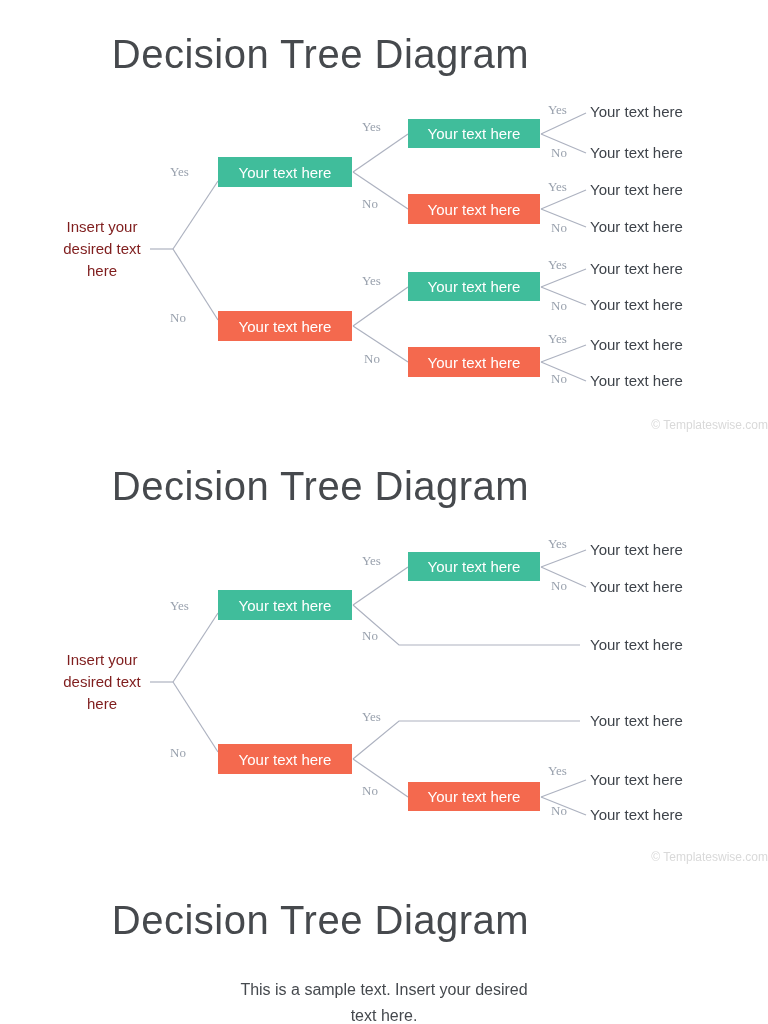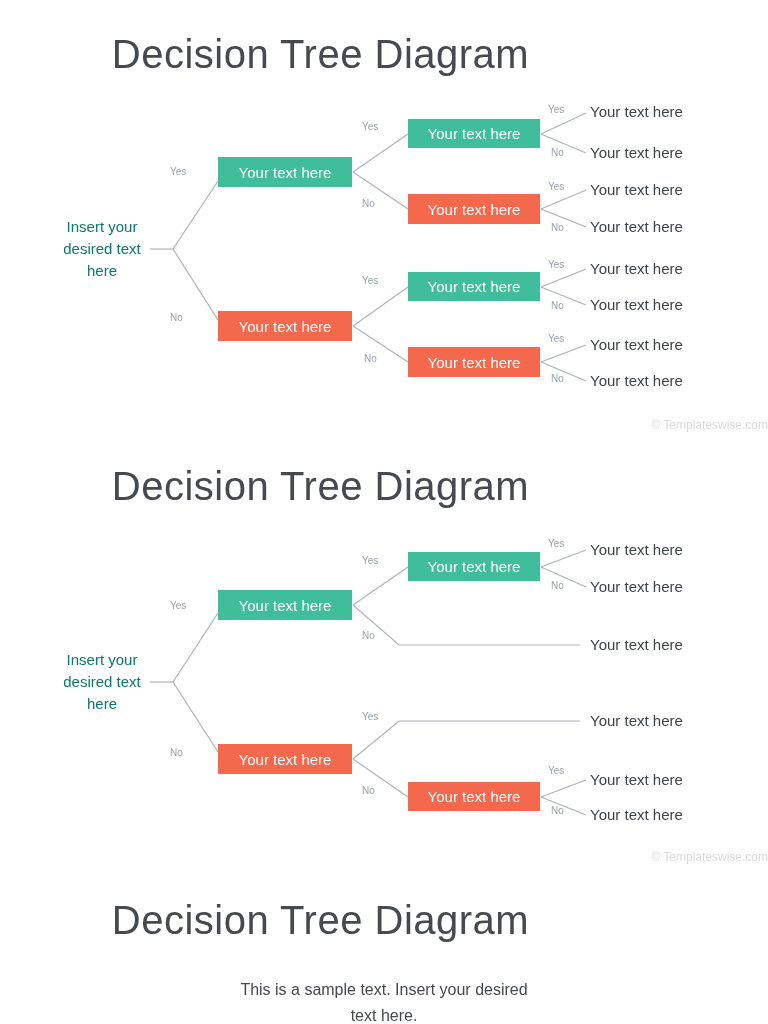--- a/index.html
+++ b/index.html
@@ -3,27 +3,27 @@
 <meta charset="utf-8">
 <style>
   * { margin:0; padding:0; box-sizing:border-box; }
   html,body { width:768px; height:1024px; background:#ffffff; overflow:hidden;
     font-family:"Liberation Sans", sans-serif; }
   #page { position:relative; width:768px; height:1024px; background:#ffffff; }
   svg.lines { position:absolute; left:0; top:0; pointer-events:none; }
   .slide-title { position:absolute; left:0; width:632px; text-align:center;
     font-size:40px; font-weight:300; line-height:48px; color:#46494d; letter-spacing:0.5px;padding-left:9px; }
   .root-label { position:absolute; width:120px; text-align:center; font-size:15px;
-    line-height:22px; color:#0f766e; white-space:pre-line; }
+    line-height:22px; color:#7f1d1d; white-space:pre-line; }
   .node-box { position:absolute; display:flex; align-items:center; justify-content:center;
     color:#ffffff; font-size:15px; white-space:nowrap; }
   .green { background:#40bd9b; }
   .red { background:#f4694e; }
   .leaf { position:absolute; font-size:15px; color:#3e434a; white-space:nowrap; line-height:16px; }
-  .lbl { position:absolute; font-size:10px; color:#99a1ad; line-height:13px; }
+  .lbl { position:absolute; font-size:13px; color:#99a1ad; line-height:13px;font-family:Liberation Serif, serif; }
   .watermark { position:absolute; right:0px; font-size:12px; color:#d9d9d9; line-height:9px; }
   .subtitle { position:absolute; left:0; width:768px; text-align:center; font-size:16px;
     line-height:26px; color:#45494e; white-space:pre-line; }
 </style>
 </head>
 <body>
 
 <div id="page">
 
   <svg class="lines" width="768" height="1024" viewBox="0 0 768 1024">

